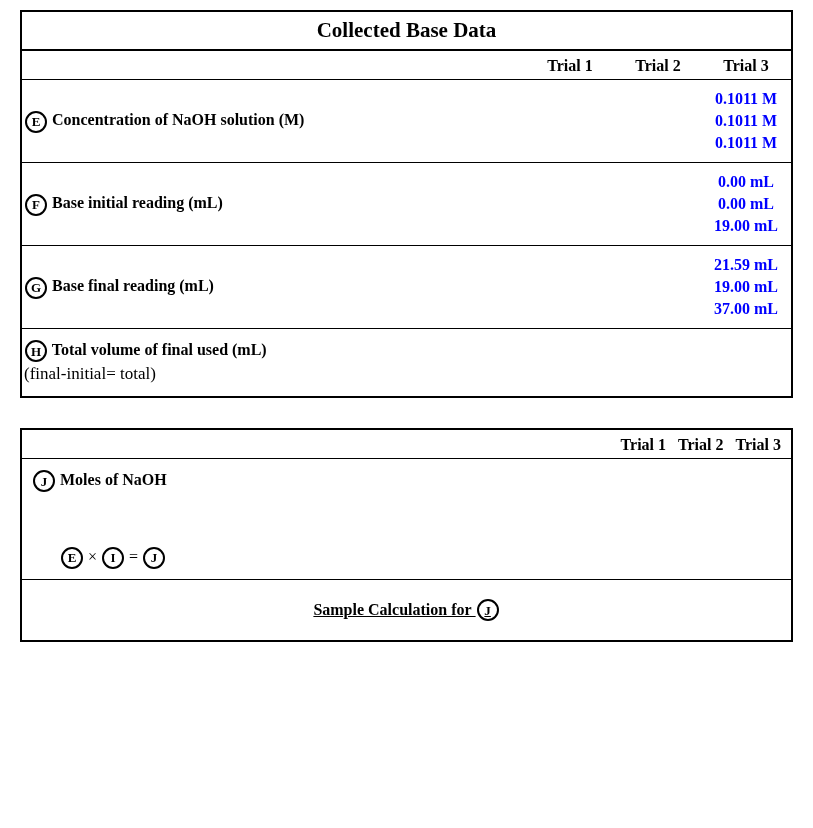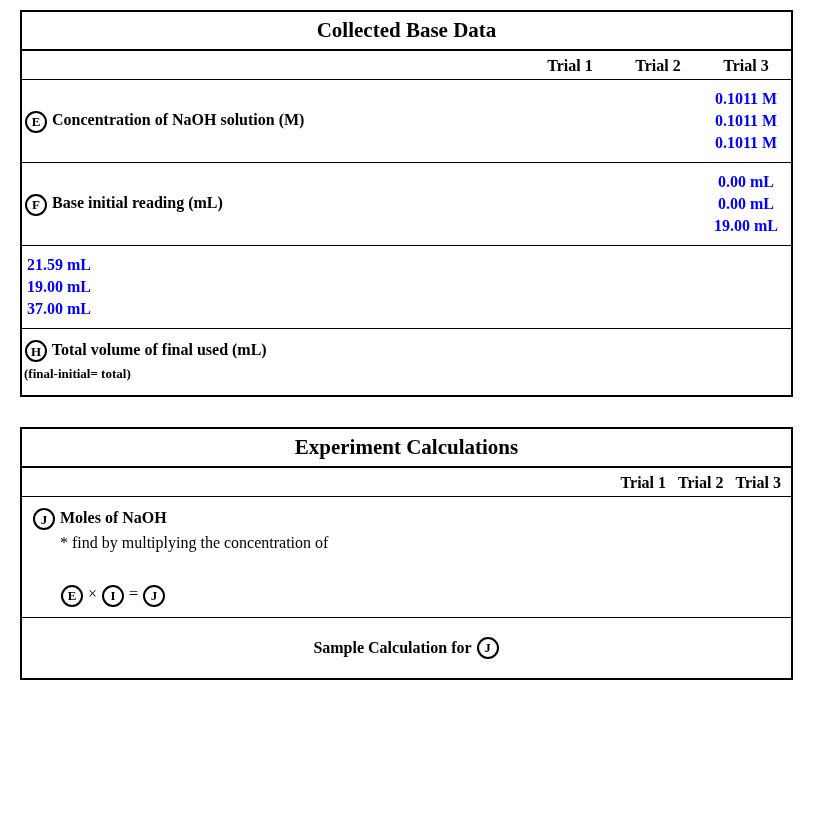--- a/index.html
+++ b/index.html
@@ -66,22 +66,22 @@
     }
 
     .row-label {
       flex: 1;
       font-weight: bold;
       font-size: 16px;
       line-height: 1.4;
     }
 
     .row-label .sub-label {
-      font-weight: bold;
-      font-size: 13px;
+      font-weight: normal;
+      font-size: 17px;
     }
 
     .row-values {
       display: flex;
       gap: 4px;
       align-items: center;
       flex-direction: column;
     }
 
     .value-cell {
@@ -125,20 +125,21 @@
 
     .sample-calc-row {
       padding: 14px 10px;
       text-align: center;
       font-weight: bold;
       font-size: 16px;
       min-height: 60px;
       display: flex;
       align-items: center;
       justify-content: center;
+      text-decoration: underline;
     }
 
     .circle-letter {
       display: inline-flex;
       align-items: center;
       justify-content: center;
       border: 2px solid #000;
       border-radius: 50%;
       width: 22px;
       height: 22px;
@@ -181,20 +182,24 @@
       <span> Base initial reading (mL)</span>
     </div>
     <div class="row-values">
       <div class="value-cell">0.00 mL</div>
       <div class="value-cell">0.00 mL</div>
       <div class="value-cell">19.00 mL</div>
     </div>
   </div>
 
   <div class="data-row">
+    <div class="row-label">
+      <span class="circle-letter">G</span>
+      <span> Base final reading (mL)</span>
+    </div>
     <div class="row-values">
       <div class="value-cell">21.59 mL</div>
       <div class="value-cell">19.00 mL</div>
       <div class="value-cell">37.00 mL</div>
     </div>
   </div>
 
   <div class="data-row">
     <div class="row-label">
       <span class="circle-letter">H</span>
@@ -204,35 +209,34 @@
     <div class="row-values">
       <div class="value-cell empty"></div>
       <div class="value-cell empty"></div>
       <div class="value-cell empty"></div>
     </div>
   </div>
 
 </div>
 
 <div class="calc-table-container">
-  <div class="table-title">Experiment Calculations</div>
 
   <div class="calc-trial-header-row">
     <span style="margin-right:12px;">Trial 1</span>
     <span style="margin-right:12px;">Trial 2</span>
     <span>Trial 3</span>
   </div>
 
   <div class="calc-data-row" style="border-bottom:1px solid #000;">
     <div class="row-label">
       <span class="circle-letter">J</span>
       <span> Moles of NaOH</span>
     </div>
     <div style="margin-left: 28px; font-size:16px; line-height:1.6;">
-      <span>* find by multiplying the concentration of</span><br>
+      <br>
       <br>
       <span>
         <span class="circle-letter">E</span>
         <span> × </span>
         <span class="circle-letter">I</span>
         <span> = </span>
         <span class="circle-letter">J</span>
       </span>
     </div>
   </div>

